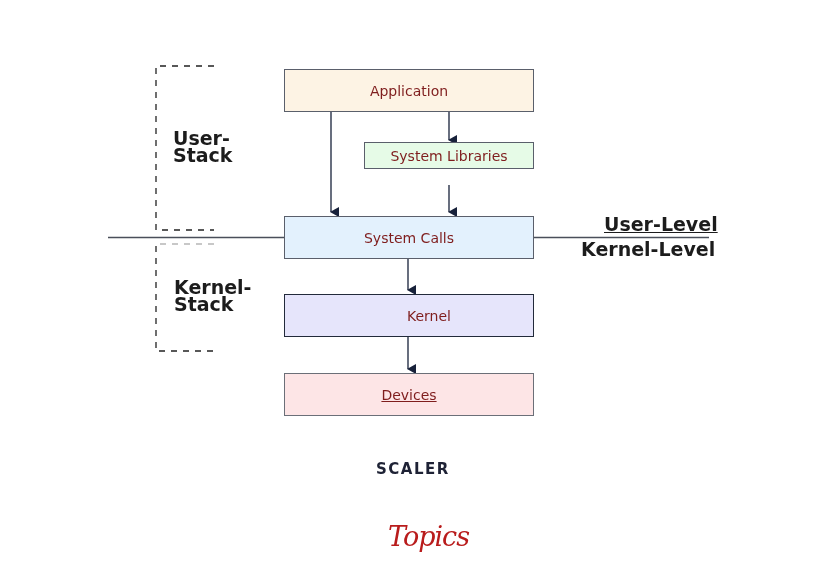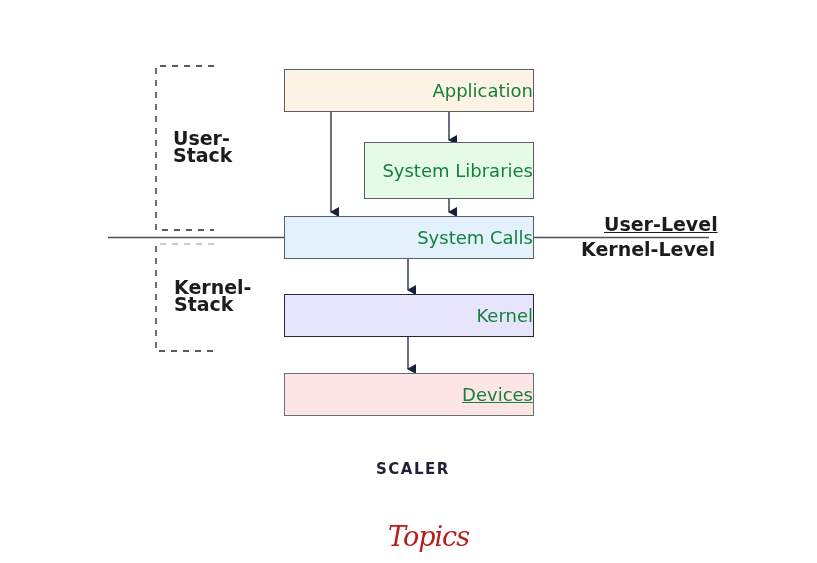--- a/index.html
+++ b/index.html
@@ -1,20 +1,20 @@
 <!DOCTYPE html>
 <html><head>
 <meta charset="utf-8">
 <style>
   html, body { margin: 0; padding: 0; background: #ffffff; }
   body { width: 817px; height: 563px; position: relative; overflow: hidden;
          font-family: "DejaVu Sans", sans-serif; color: #1a1a1a; }
   .box { position: absolute; border: 1.5px solid #5a5f6b; box-sizing: border-box;
-         display: flex; align-items: center; justify-content: flex-end;
-         font-size: 18px; color: #15803d; }
+         display: flex; align-items: center; justify-content: center;
+         font-size: 14px; color: #7f1d1d; }
   .label { position: absolute; font-size: 19px; font-weight: bold; color: #1c1c1c; line-height: 17px; }
   svg.lines { position: absolute; left: 0; top: 0; }
   .logo-top { position: absolute; left: 376px; top: 460px; font-weight: bold; font-size: 15px;
               letter-spacing: 1.5px; color: #1e2235; font-family: "DejaVu Sans", sans-serif; }
   .logo-bottom { position: absolute; left: 388px; top: 473px; font-size: 27px; font-style: italic;
                  color: #b91c1c; font-family: "DejaVu Serif", serif; letter-spacing: -1px; margin-top: 48px; }
 </style>
 </head>
 <body>
 
@@ -36,21 +36,21 @@
   <line x1="449" y1="111" x2="449" y2="140" stroke="#17213a" stroke-width="1.3" marker-end="url(#arrow)"></line>
   <line x1="331" y1="111" x2="331" y2="212" stroke="#17213a" stroke-width="1.3" marker-end="url(#arrow)"></line>
   <line x1="449" y1="185" x2="449" y2="212" stroke="#17213a" stroke-width="1.3" marker-end="url(#arrow)"></line>
   <line x1="408" y1="258" x2="408" y2="290" stroke="#17213a" stroke-width="1.3" marker-end="url(#arrow)"></line>
   <line x1="408" y1="336" x2="408" y2="369" stroke="#17213a" stroke-width="1.3" marker-end="url(#arrow)"></line>
 </svg>
 
 <div class="box" style="left: 284px; top: 69px; width: 250px; height: 43px; background: rgb(253, 243, 228);">
   <span>Application</span>
 </div>
-<div class="box" style="left: 364px; top: 142px; width: 170px; height: 57px; background: rgb(230, 251, 231);">
+<div class="box" style="left: 364px; top: 142px; width: 170px; height: 27px; background: rgb(230, 251, 231);">
   <span>System Libraries</span>
 </div>
 <div class="box" style="left: 284px; top: 216px; width: 250px; height: 43px; background: rgb(227, 241, 253);">
   <span>System Calls</span>
 </div>
 <div class="box" style="left: 284px; top: 294px; width: 250px; height: 43px; border-color: rgb(34, 42, 58); background: rgb(230, 229, 251); padding-left: 40px;">
   <span>Kernel</span>
 </div>
 <div class="box" style="left: 284px; top: 373px; width: 250px; height: 43px; border-color: rgb(107, 111, 120); background: rgb(253, 229, 230); text-decoration: underline;">
   <span>Devices</span>

